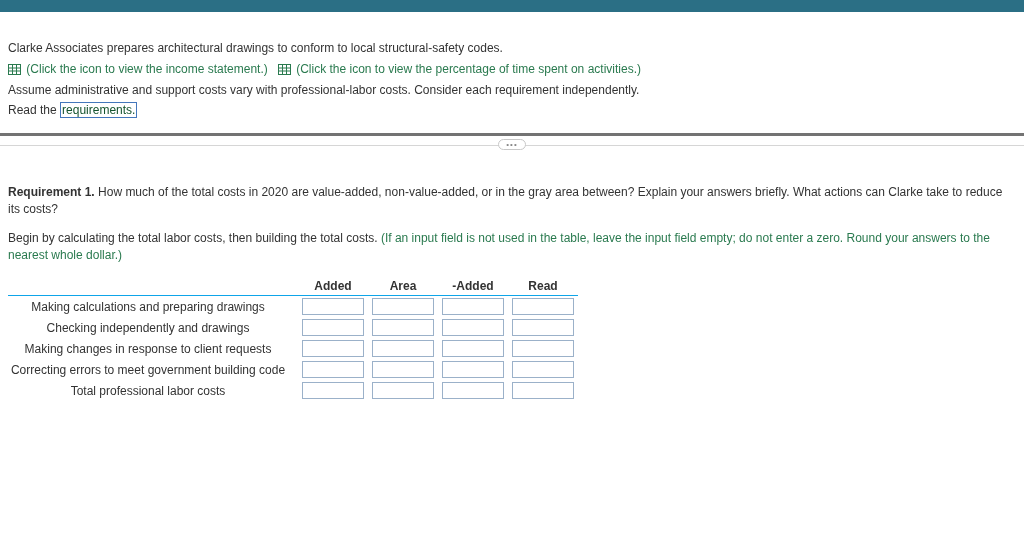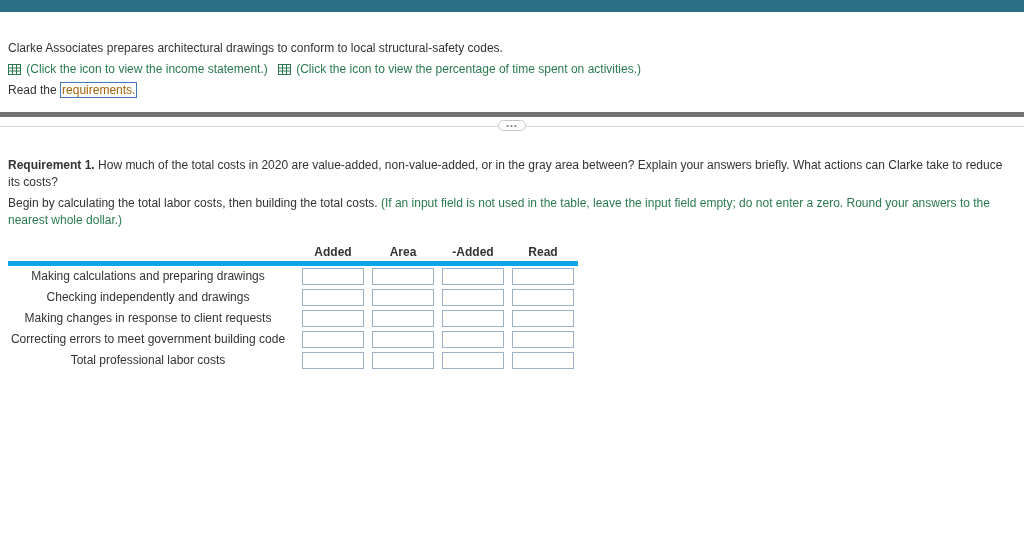--- a/index.html
+++ b/index.html
@@ -10,42 +10,42 @@
       background: #fff;
       width: 1024px;
     }
     .top-bar {
       background: #2b6f85;
       height: 12px;
       width: 100%;
     }
     .panel {
       padding: 24px 8px 10px 8px;
-      border-bottom: 5px solid #737373;
+      border-bottom: 3px solid #737373;
       position: relative;
     }
     .panel p {
       margin: 4px 0;
       line-height: 1.4;
     }
     .icon-link {
       color: #2a7a4f;
       cursor: pointer;
       margin-top: 24px;
     }
     .table-icon {
       display: inline-block;
       width: 13px;
       height: 11px;
       vertical-align: middle;
       margin-right: 2px;
     }
     .table-icon svg { display: block; }
     .link-blue {
-      color: #a16207;
+      color: #14532d;
       cursor: pointer;
     }
     .req-box {
       border: 1px solid #4477bb;
       padding: 0 1px;
     }
     .divider-wrap {
       position: relative;
       height: 18px;
     }
@@ -68,21 +68,21 @@
       color: #888;
       font-size: 8px;
       line-height: 9px;
       text-align: center;
       cursor: pointer;
       letter-spacing: 1px;
     }
     .req-section {
       padding: 18px 8px 8px 8px;
     }
-    .req-section p { margin: 4px 0; line-height: 1.4; }
+    .req-section p { margin: 12px 0; line-height: 1.4; }
     .hint { color: #2a7a4f; }
     .table-wrap {
       margin-top: 14px;
     }
     table {
       border-collapse: collapse;
     }
     th {
       font-weight: bold;
       text-align: center;
@@ -101,21 +101,21 @@
     }
     input.data-cell {
       width: 62px;
       height: 17px;
       border: 1px solid #9bb1c9;
       font-size: 11px;
       padding: 0 2px;
       background: #fff;
     }
     .hdr-rule td, .hdr-rule th {
-      border-bottom: 5px solid #0ea5e9;
+      border-bottom: 1px solid #0ea5e9;
     }
   </style>
 </head>
 <body>
 
 <div class="top-bar"></div>
 
 <div class="panel">
   <p>Clarke Associates prepares architectural drawings to conform to local structural-safety codes.</p>
   <p>
@@ -138,20 +138,21 @@
             <rect x="0.5" y="0.5" width="12" height="10" fill="none" stroke="#2a7a4f"></rect>
             <line x1="0.5" y1="4" x2="12.5" y2="4" stroke="#2a7a4f"></line>
             <line x1="0.5" y1="7" x2="12.5" y2="7" stroke="#2a7a4f"></line>
             <line x1="4.5" y1="0.5" x2="4.5" y2="10.5" stroke="#2a7a4f"></line>
             <line x1="8.5" y1="0.5" x2="8.5" y2="10.5" stroke="#2a7a4f"></line>
           </svg>
       </span>
       <span>(Click the icon to view the percentage of time spent on activities.)</span>
     </span>
   </p>
+  <p>Assume administrative and support costs vary with professional-labor costs. Consider each requirement independently.</p>
   <p>
     <span>Read the </span><span class="link-blue req-box">requirements.</span>
   </p>
 </div>
 
 <div class="divider-wrap">
   <div class="divider"></div>
   <div class="pill">•••</div>
 </div>
 

